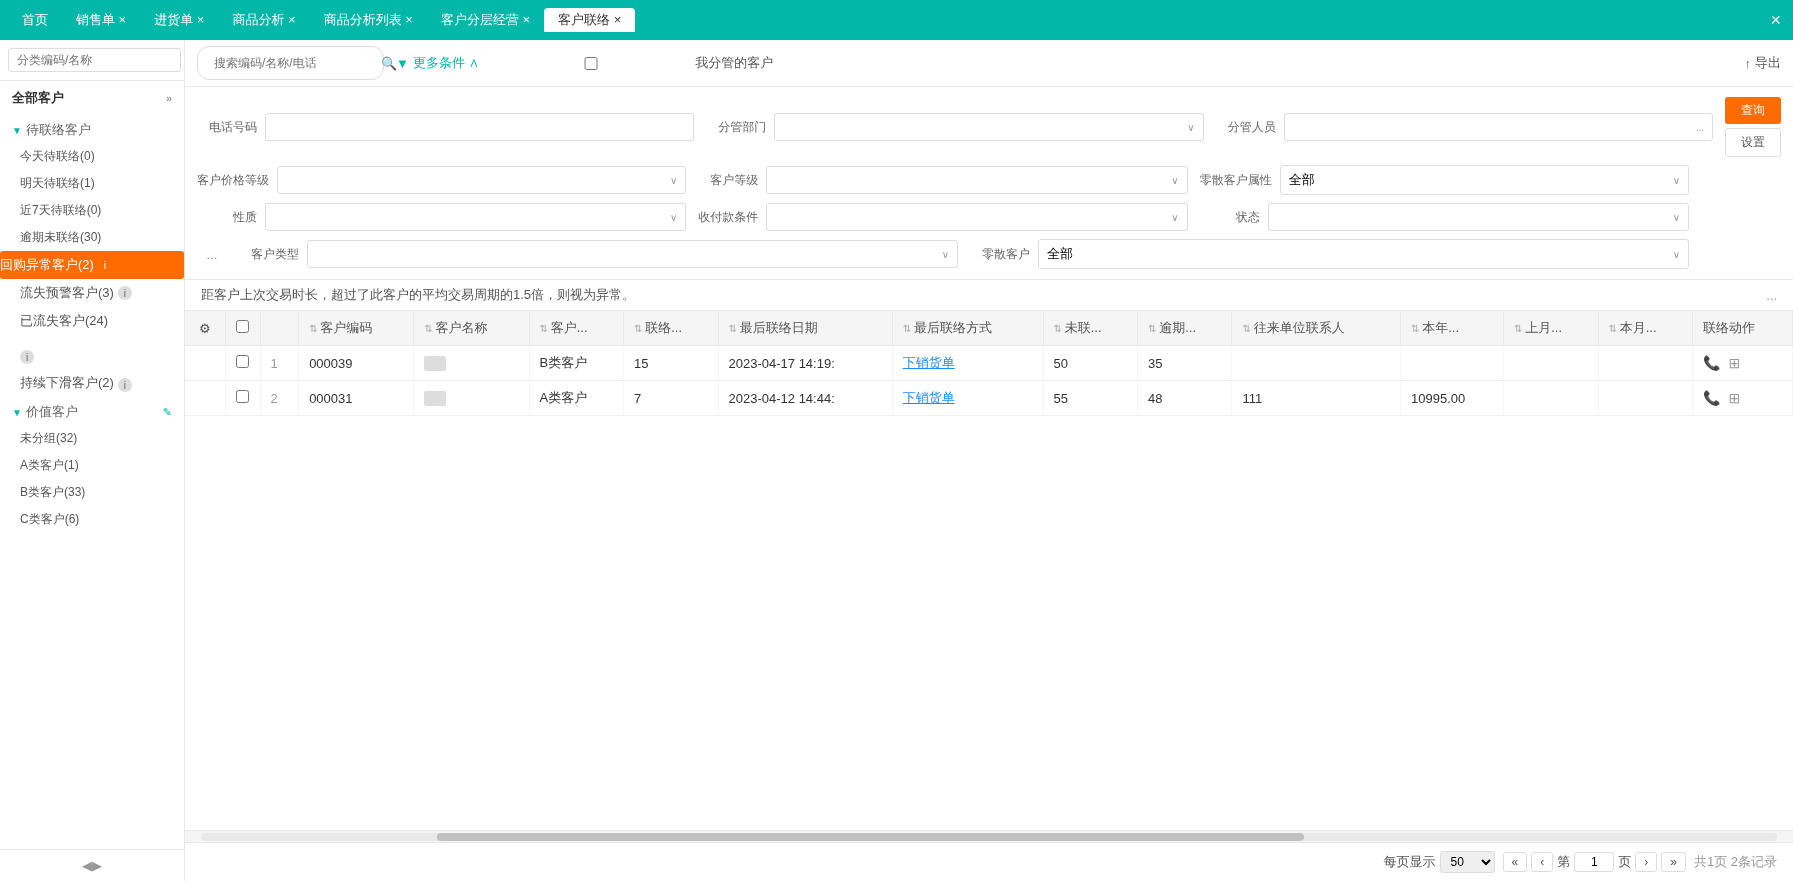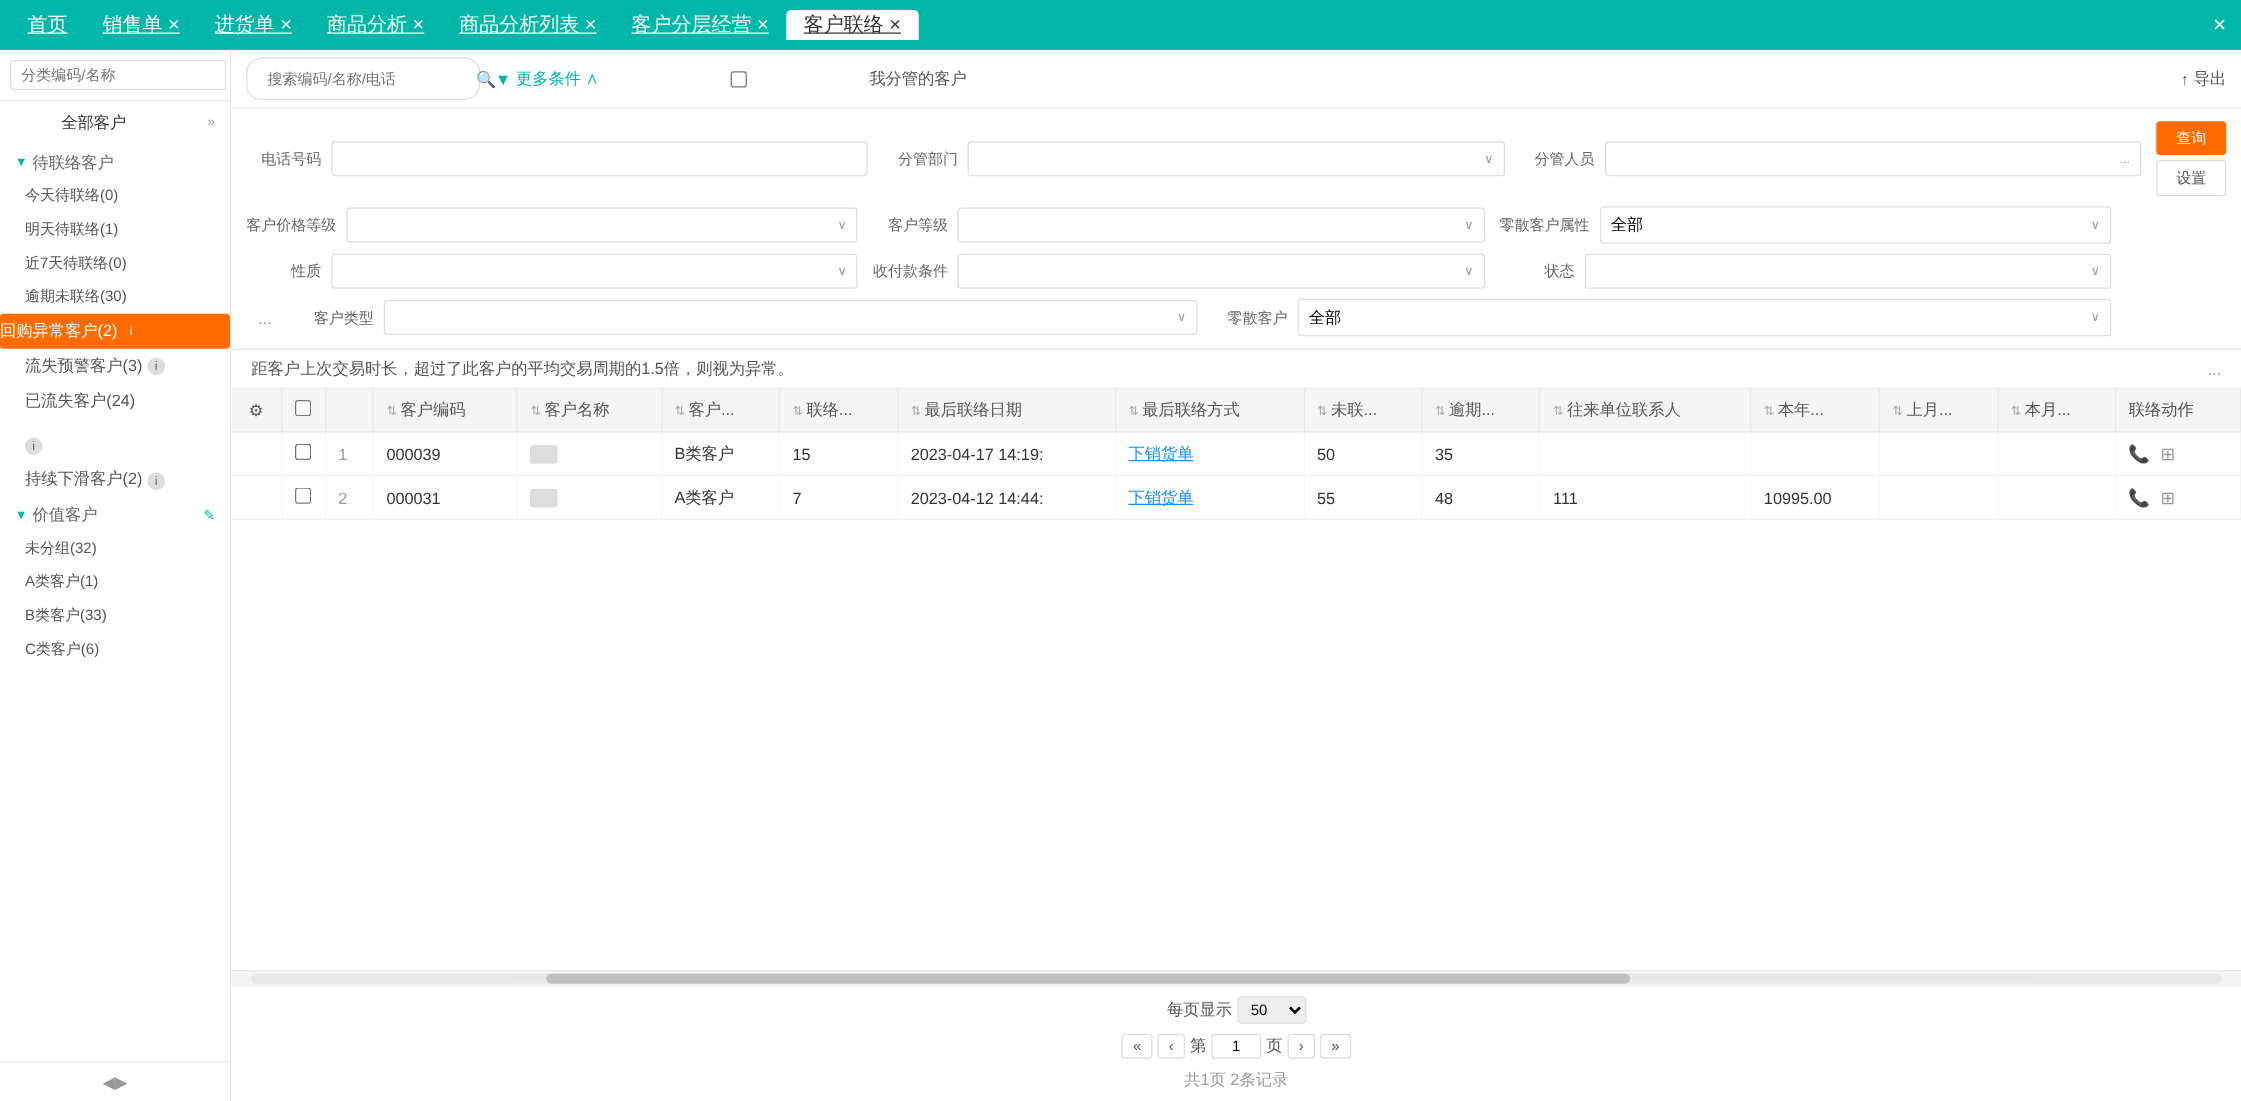--- a/index.html
+++ b/index.html
@@ -15,23 +15,22 @@
       color: white;
       position: relative;
     }
     .top-nav .nav-item {
       padding: 0 14px;
       height: 24px;
       display: flex;
       align-items: center;
       cursor: pointer;
       color: white;
-      font-size: 16px;
+      font-size: 13px;
       white-space: nowrap;
-      text-decoration: underline;
     }
     .top-nav .nav-item.active {
       background: white;
       color: #333;
       border-radius: 4px 4px 0 0;
     }
     .top-nav .close-btn {
       position: absolute;
       right: 12px;
       top: 50%;
@@ -71,24 +70,23 @@
       padding: 4px 8px;
       font-size: 12px;
       outline: none;
     }
     .sidebar-content { overflow-y: auto; flex: 1; }
     .sidebar-section-header {
       padding: 8px 12px;
       display: flex;
       align-items: center;
       justify-content: space-between;
-      font-weight: normal;
+      font-weight: bold;
       color: #333;
       cursor: pointer;
-      margin-left: 37px;
     }
     .sidebar-section-header .collapse-icon { color: #999; font-size: 11px; }
     .sidebar-group-title {
       padding: 6px 12px 4px 12px;
       color: #666;
       font-size: 12px;
       display: flex;
       align-items: center;
       gap: 4px;
     }
@@ -308,21 +306,20 @@
     .pagination {
       background: white;
       border-top: 1px solid #e8e8e8;
       padding: 8px 16px;
       display: flex;
       align-items: center;
       justify-content: flex-end;
       gap: 8px;
       font-size: 12px;
       color: #555;
-      flex-direction: column;
     }
     .pagination .per-page { display: flex; align-items: center; gap: 4px; }
     .pagination select {
       border: 1px solid #ddd;
       border-radius: 3px;
       padding: 2px 6px;
       font-size: 12px;
     }
     .pagination .page-nav { display: flex; align-items: center; gap: 4px; }
     .pagination .page-btn {

